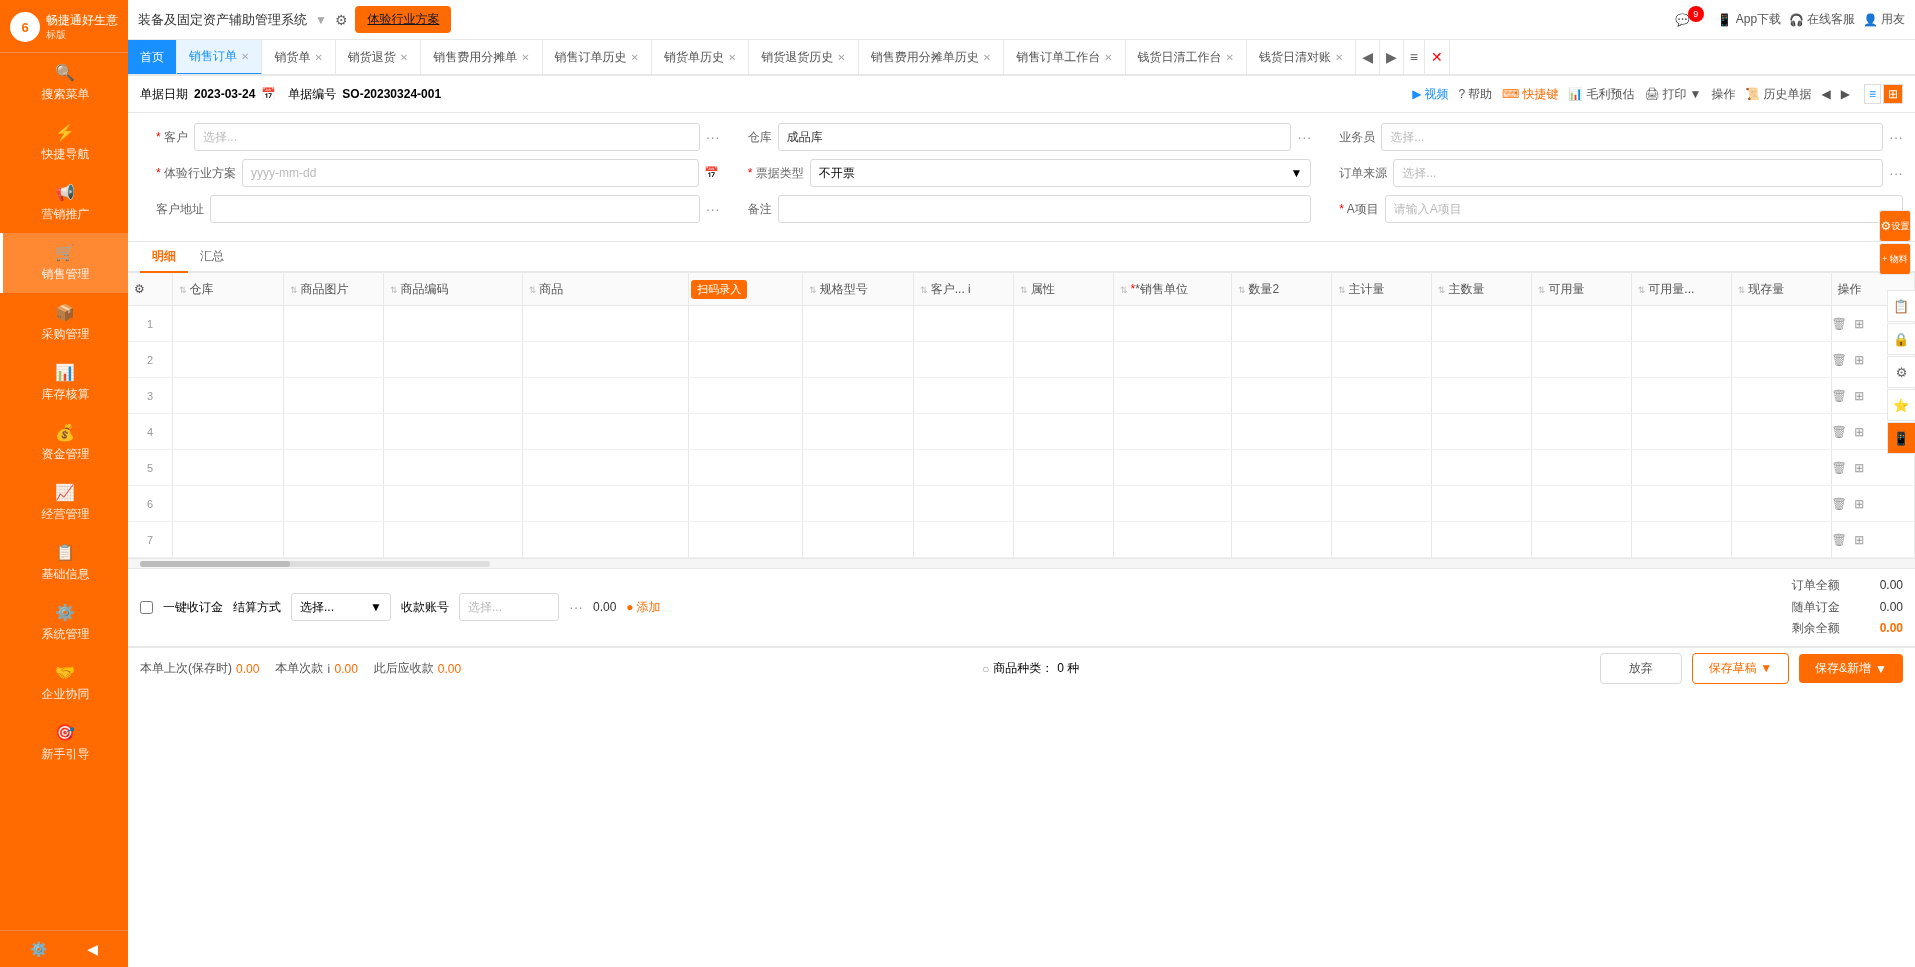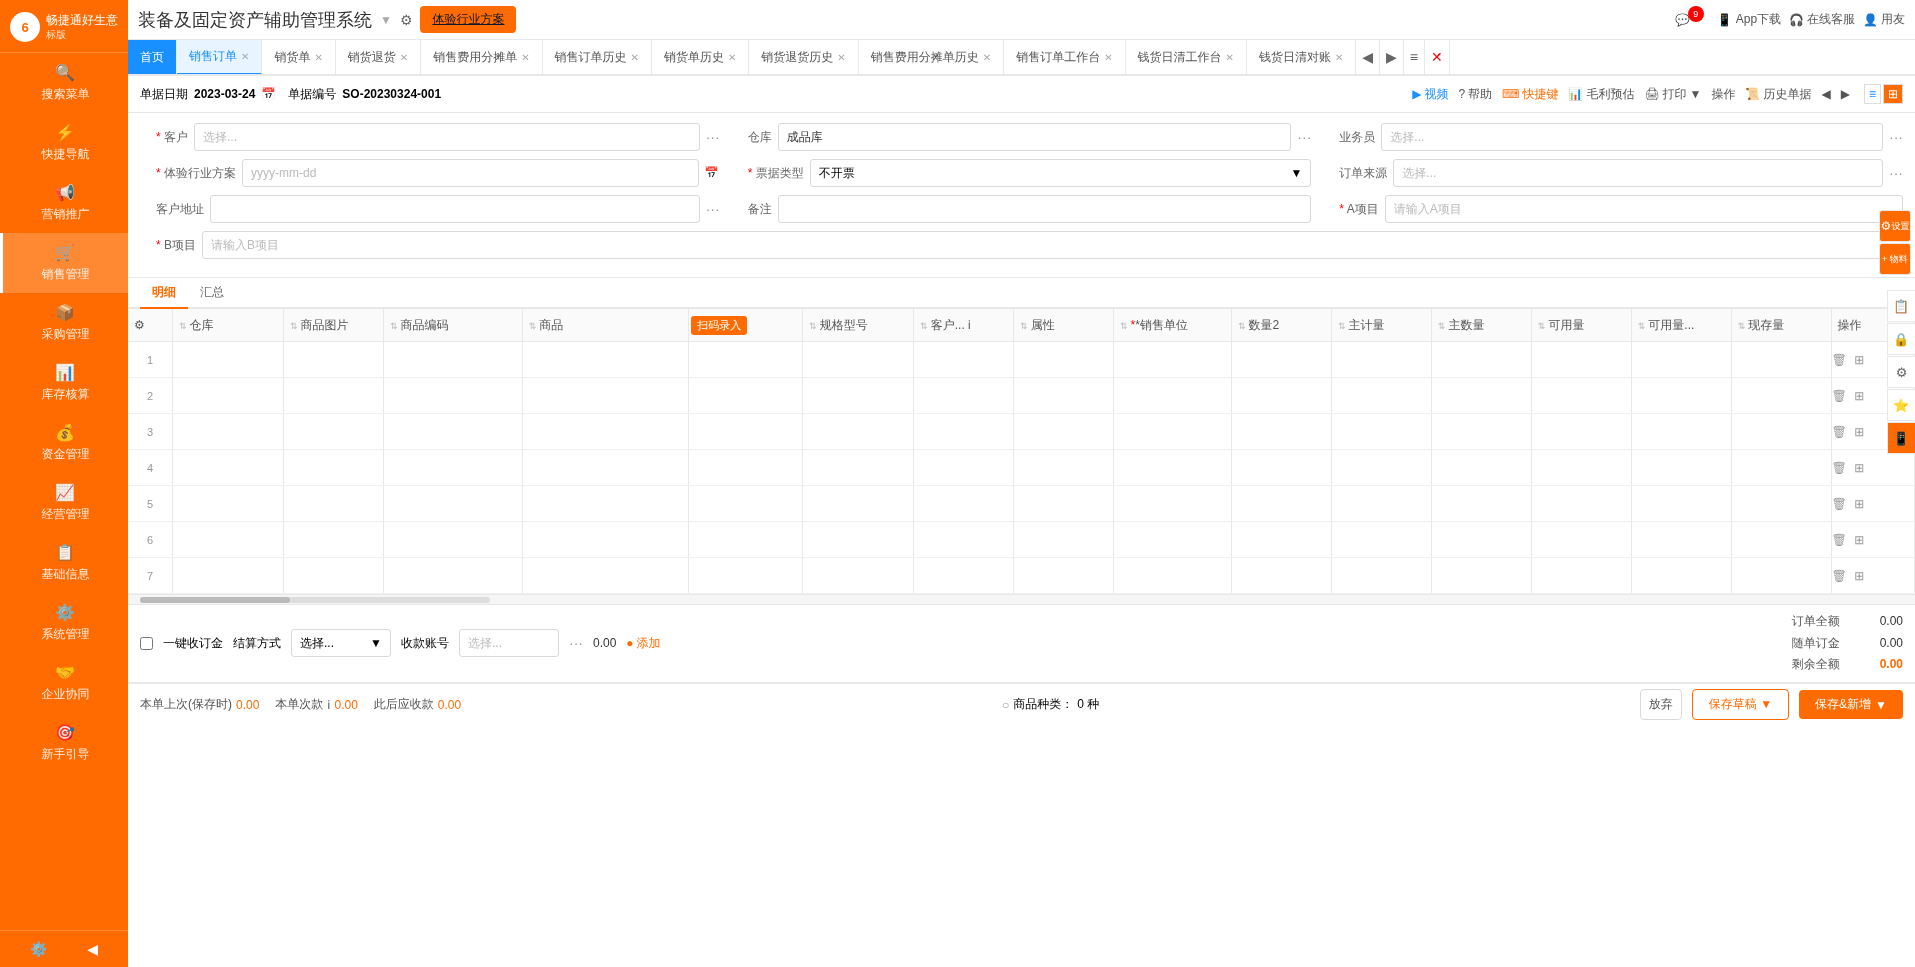--- a/index.html
+++ b/index.html
@@ -369,21 +369,21 @@
       display: flex; align-items: center; gap: 4px;
       color: #555; font-size: 12px;
     }
     .bottom-actions {
       margin-left: auto;
       display: flex;
       align-items: center;
       gap: 10px;
     }
     .btn-discard {
-      padding: 6px 8px;
+      padding: 6px 28px;
       border: 1px solid #d9d9d9;
       border-radius: 4px;
       background: #fff;
       color: #555;
       cursor: pointer;
       font-size: 12px;
     }
     .btn-save-draft {
       padding: 6px 16px;
       border: 1px solid #ff6b00;
@@ -482,21 +482,21 @@
 
   <div class="sidebar-bottom">
     <span style="cursor:pointer; font-size:14px;">⚙️</span>
     <span style="cursor:pointer; font-size:14px;">◀</span>
   </div>
 </div>
 
 <div id="main">
 
   <div id="topbar">
-    <span style="font-size:18px; color:#333;">装备及固定资产辅助管理系统</span>
+    <span style="font-size:13px; color:#333;">装备及固定资产辅助管理系统</span>
     <span style="color:#aaa; cursor:pointer;">▼</span>
     <span style="font-size:14px; color:#666; cursor:pointer;">⚙</span>
     <button id="btn-solution">体验行业方案</button>
     <div style="flex:1;"></div>
     <div class="topbar-btn">
       <span>💬</span>
       <span id="topbar-badge">9</span>
     </div>
     <div class="topbar-btn">
       <span>📱</span>
@@ -693,26 +693,20 @@
         <div class="form-field">
           <label>备注</label>
           <input type="text" class="form-input" style="flex: 1 1 0%; min-width: 200px;">
         </div>
         <div class="form-field">
           <label class="required">A项目</label>
           <input type="text" class="form-input" style="flex: 1 1 0%;" placeholder="请输入A项目">
         </div>
       </div>
 
-      <div class="form-row">
-        <div class="form-field">
-          <label class="required">B项目</label>
-          <input type="text" class="form-input" style="width: 300px;" placeholder="请输入B项目">
-        </div>
-      </div>
     </div>
 
     <div class="content-tabs">
       <div class="content-tab active">
         <span>明细</span>
       </div>
       <div class="content-tab">
         <span>汇总</span>
       </div>
     </div>

